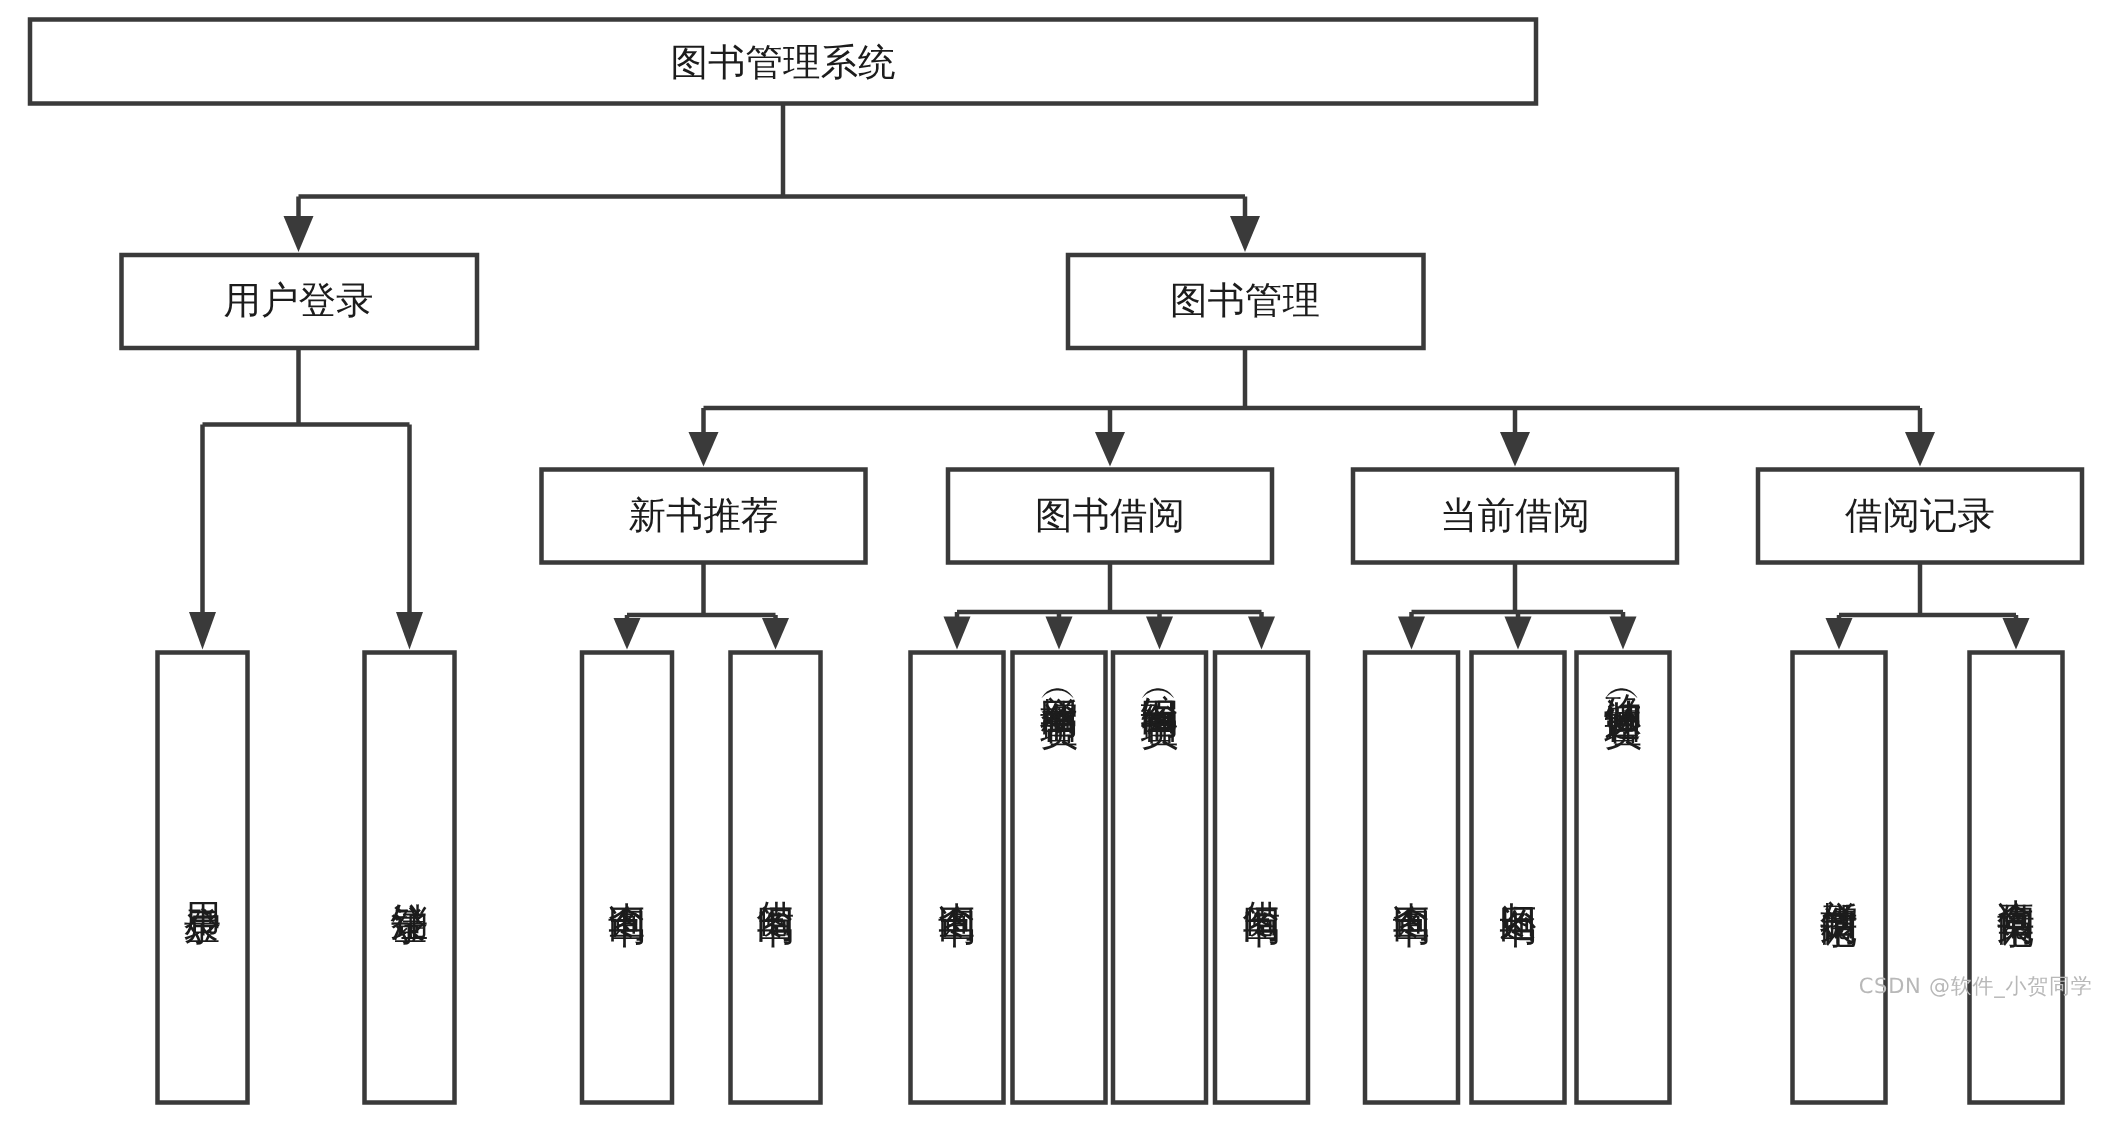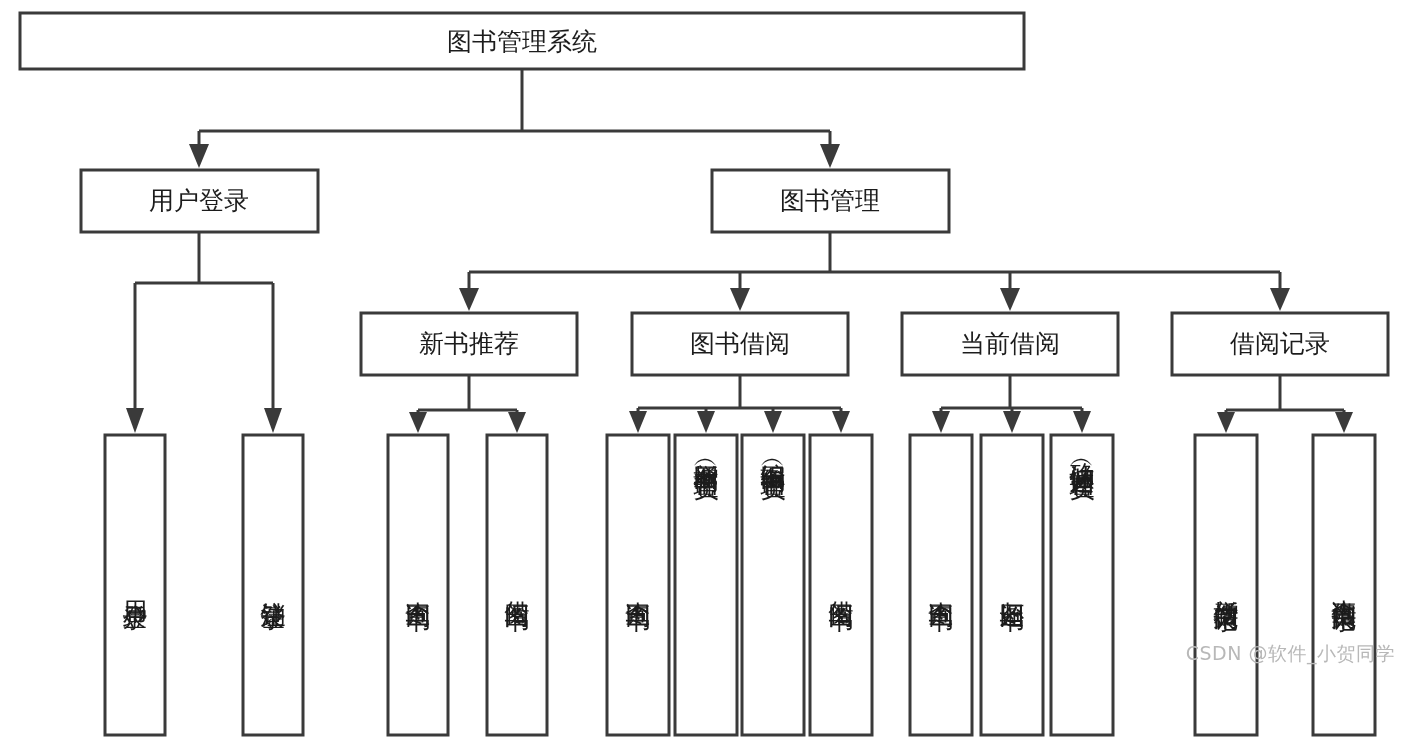--- a/index.html
+++ b/index.html
@@ -69,21 +69,21 @@
     line-height: 1.08;
     color: #1c1c1c;
     letter-spacing: 2px;
     white-space: nowrap;
   }
   .watermark {
     position: absolute;
     right: 10px;
     bottom: 8px;
     font-family: "DejaVu Sans", "Liberation Sans", sans-serif;
-    font-size: 19px;
+    font-size: 14px;
     color: #b8b8b8;
     white-space: nowrap;
     letter-spacing: 0.5px;
   }
 </style>
 </head>
 <body>
 
 <div id="diagram-root">
 

